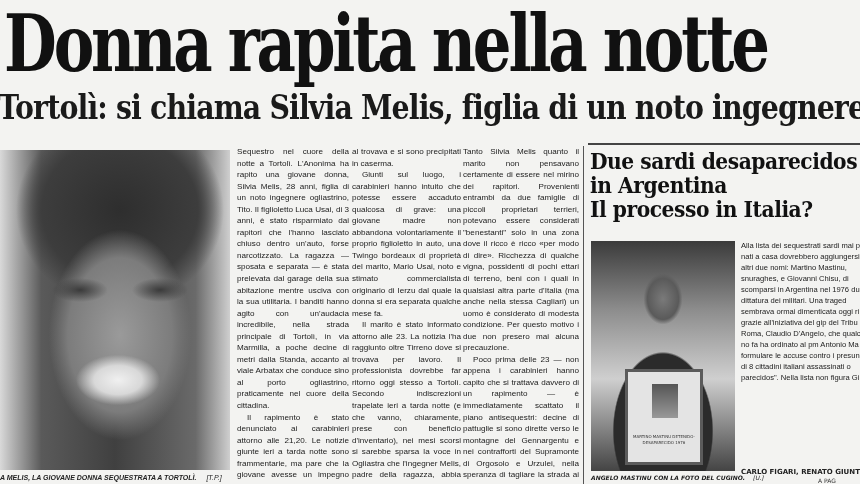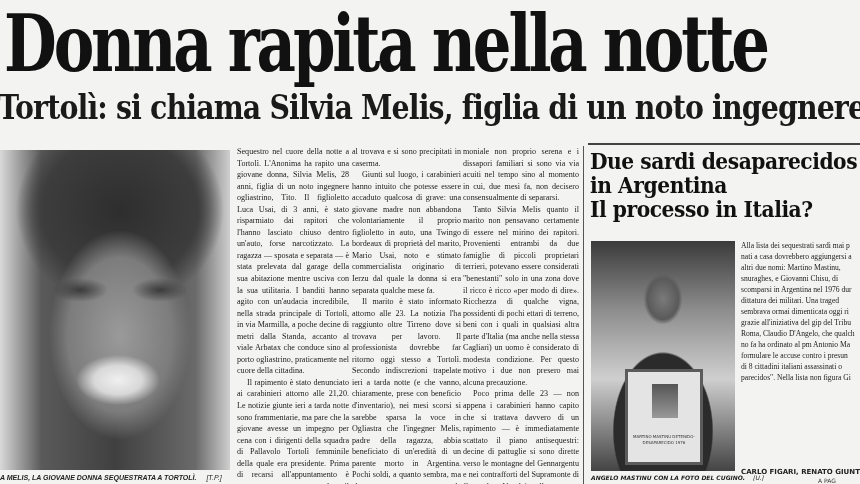--- a/index.html
+++ b/index.html
@@ -41,21 +41,21 @@
       linear-gradient(90deg, #d9d9d9 0%, #5a5a5a 18%, #404040 50%, #6a6a6a 85%, #cfcfcf 100%);
   }
   .photo1-caption {
     position:absolute; left:0; top:472px; width:232px; height:12px;
     font-family:Liberation Sans, sans-serif; font-style:italic; font-weight:bold;
     font-size:7px; line-height:12px; white-space:nowrap; color:#222;
   }
   .photo1-caption .credit { font-weight:normal; margin-left:10px; }
   .col {
     position:absolute; top:146px;
-    font-family:Liberation Serif, serif;
+    font-family:Liberation Sans, sans-serif;
     font-size:8.1px; line-height:11.55px;
     text-align:justify; hyphens:auto; color:#1b1b1b;
     overflow:hidden;
   }
   .col p { margin:0; text-indent:0; }
   .col p + p { text-indent:10px; }
   .c1 { left:237px; width:112px; height:338px; }
   .c2 { left:352px; width:109px; height:338px; }
   .c3 { left:463px; width:116px; height:338px; }
   .vrule {
@@ -130,21 +130,20 @@
 </div>
 
 <div class="col c2">
   <p>al trovava e si sono precipitati in caserma.</p>
   <p>Giunti sul luogo, i carabinieri hanno intuito che potesse essere accaduto qualcosa di grave: una giovane madre non abbandona volontariamente il proprio figlioletto in auto, una Twingo bordeaux di proprietà del marito, Mario Usai, noto e stimato commercialista originario di Ierzu dal quale la donna si era separata qualche mese fa.</p>
   <p>Il marito è stato informato attorno alle 23. La notizia l'ha raggiunto oltre Tirreno dove si trovava per lavoro. Il professionista dovrebbe far ritorno oggi stesso a Tortolì. Secondo indiscrezioni trapelate ieri a tarda notte (e che vanno, chiaramente, prese con beneficio d'inventario), nei mesi scorsi si sarebbe sparsa la voce in Ogliastra che l'ingegner Melis, padre della ragazza, abbia beneficiato di un'eredità di un parente morto in Argentina. Pochi soldi, a quanto sembra, ma che possono aver scatenato le fantasie di qualche banda di disperati.</p>
 
 </div>
 
 <div class="col c3">
-  <p>moniale non proprio serena e i dissapori familiari si sono via via acuiti nel tempo sino al momento in cui, due mesi fa, non decisero consensualmente di separarsi.</p>
   <p>Tanto Silvia Melis quanto il marito non pensavano certamente di essere nel mirino dei rapitori. Provenienti entrambi da due famiglie di piccoli proprietari terrieri, potevano essere considerati "benestanti" solo in una zona dove il ricco è ricco «per modo di dire». Ricchezza di qualche vigna, possidenti di pochi ettari di terreno, beni con i quali in qualsiasi altra parte d'Italia (ma anche nella stessa Cagliari) un uomo è considerato di modesta condizione. Per questo motivo i due non presero mai alcuna precauzione.</p>
   <p>Poco prima delle 23 — non appena i carabinieri hanno capito che si trattava davvero di un rapimento — è immediatamente scattato il piano antisequestri: decine di pattuglie si sono dirette verso le montagne del Gennargentu e nei contrafforti del Supramonte di Orgosolo e Urzulei, nella speranza di tagliare la strada ai rapitori. Decine i posti di blocco in Ogliastra e in tutto il Nuorese. Pare che i banditi siano fuggiti dal garage con una Rover verde, targata Nuoro di proprietà del marito di Silvia Melis.</p>
 
 </div>
 
 <div class="vrule"></div>
 <div class="box-top"></div>
 
 <h3 class="box-title">
   <span>Due sardi desaparecidos</span><br>

